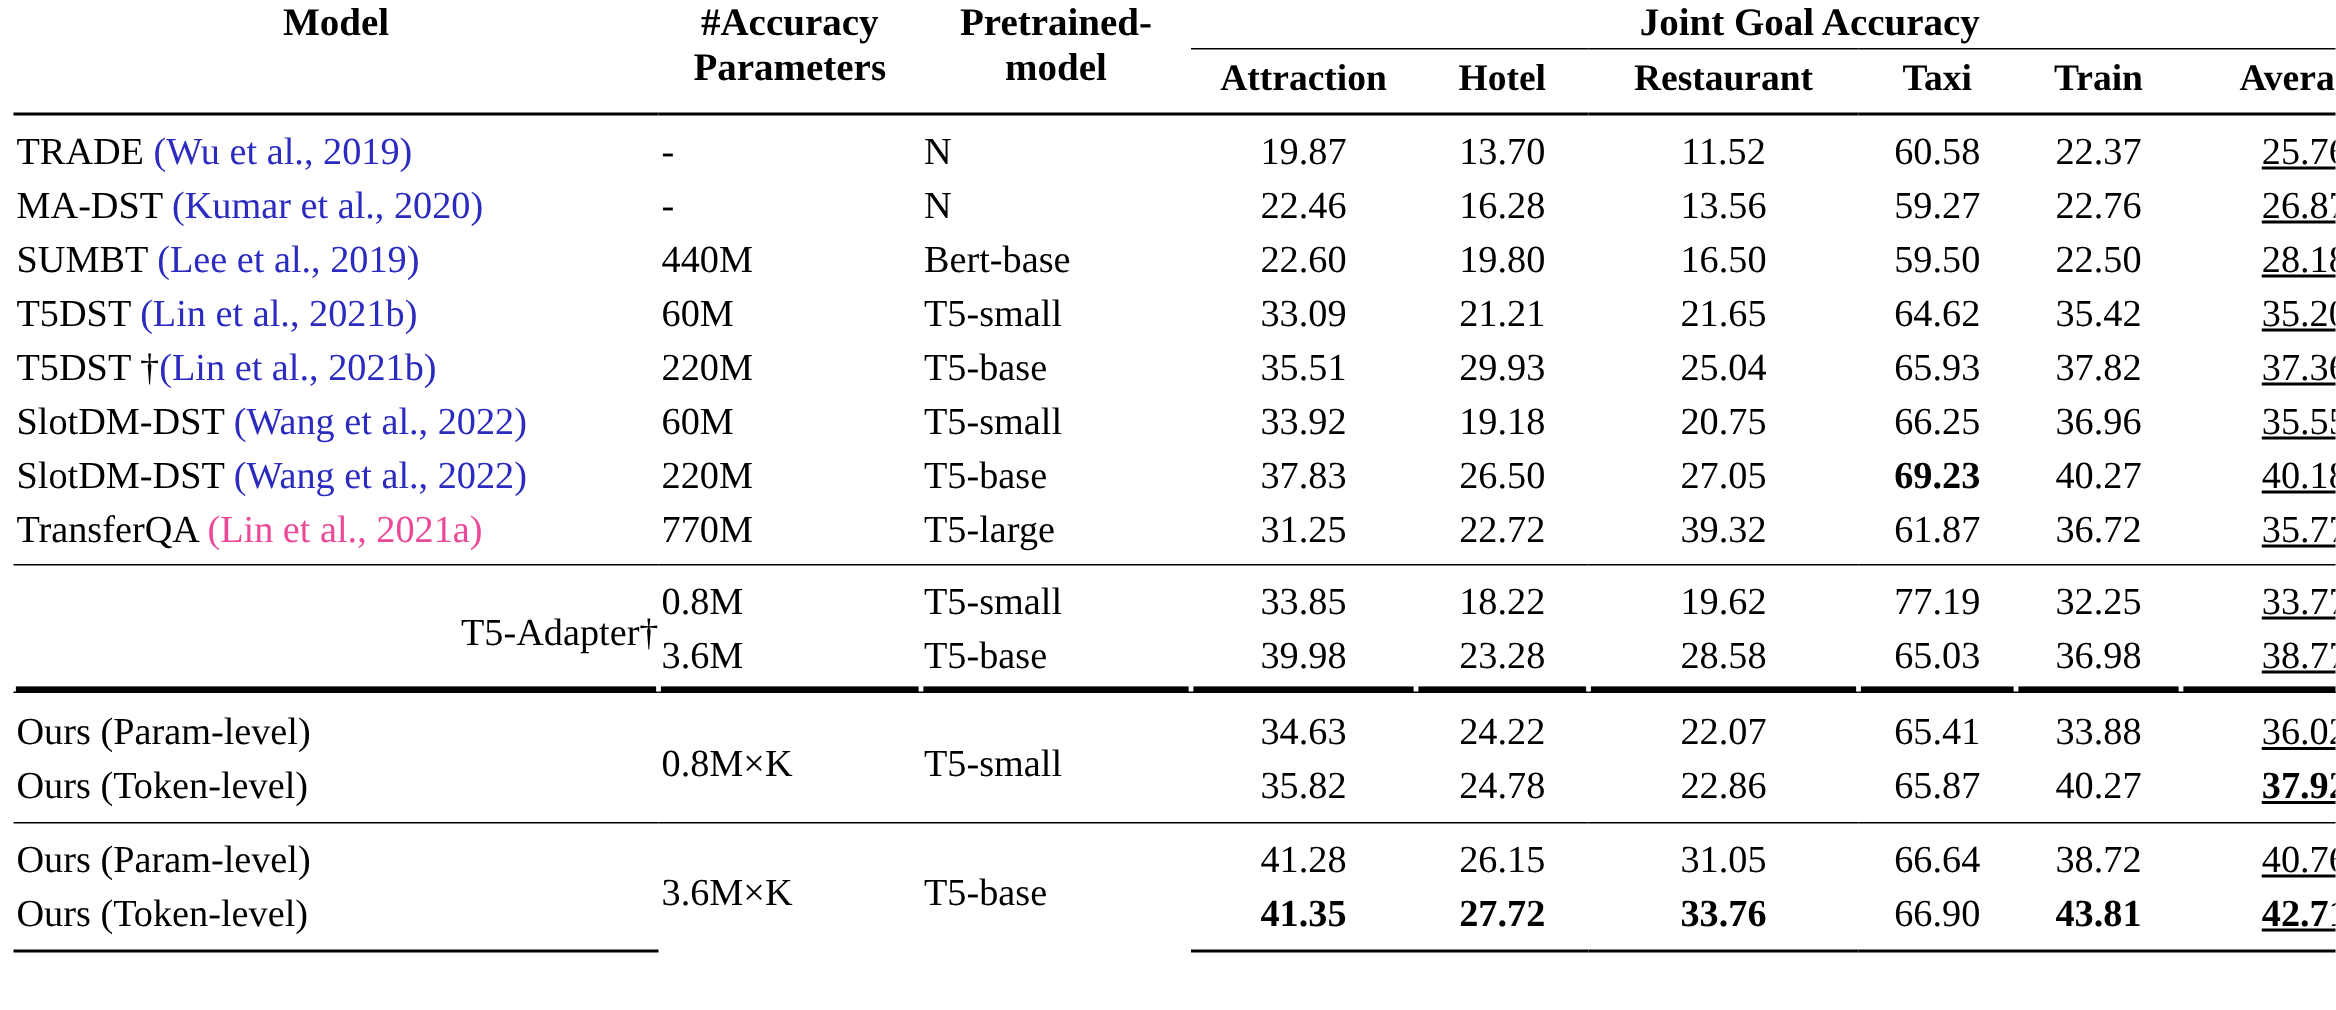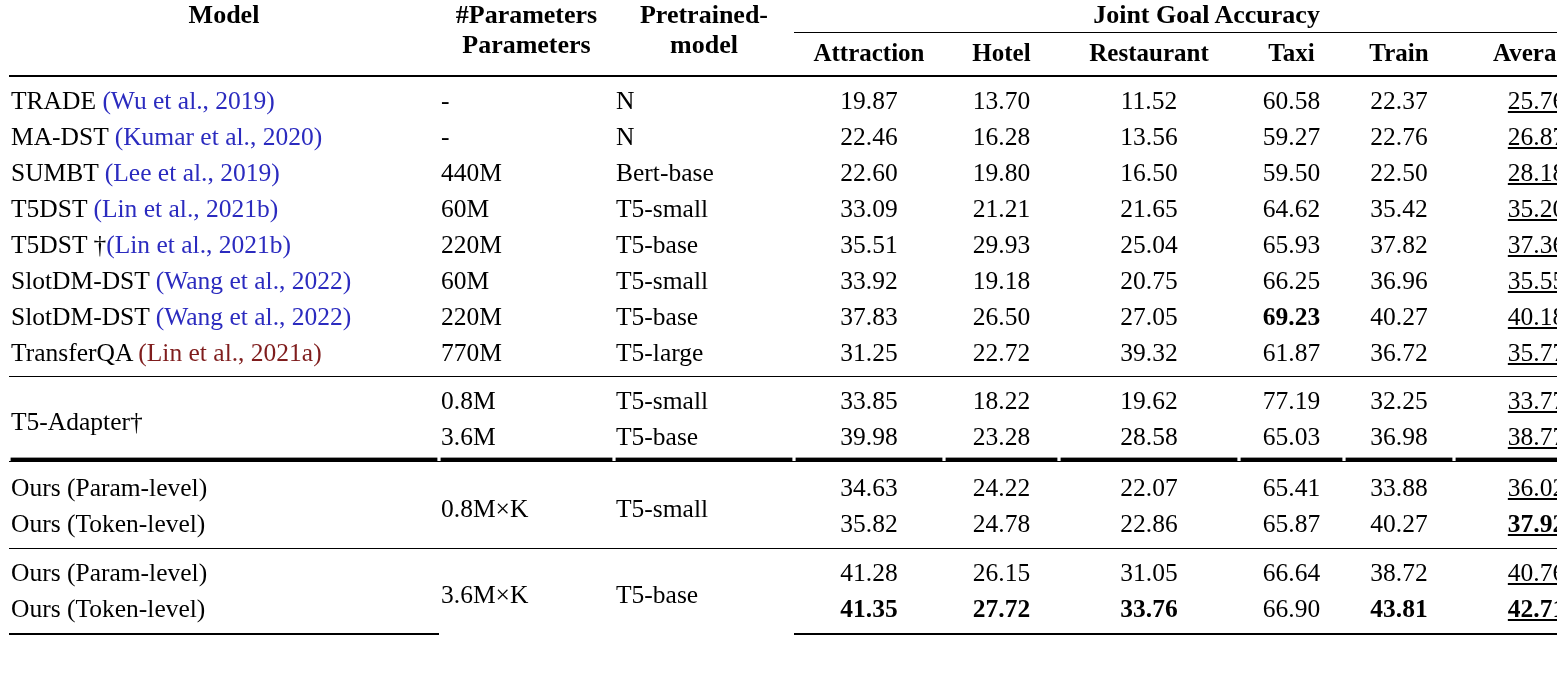--- a/index.html
+++ b/index.html
@@ -69,21 +69,21 @@
     padding-bottom: 3px;
     font-size: 25.5px;
   }
   td.model-cell { text-align: left; padding-left: 2px; }
   td.params-cell { text-align: left; padding-left: 2px; }
   td.pre-cell { text-align: left; padding-left: 2px; }
   td.num { text-align: center; }
   .cite { color: #2b2bbf; }
   .bold { font-weight: bold; }
   .ul { text-decoration: underline; text-underline-offset: 2px; }
-  .mid-label { text-align: left; padding-left: 2px; font-size: 25.5px; }
+  .mid-label { text-align: right; padding-left: 2px; font-size: 25.5px; }
   .vcenter-cell { text-align: left; padding-left: 2px; }
 </style>
 </head>
 <body>
 
 <div class="table-wrap">
   <table class="results">
     <colgroup>
       <col class="c-model">
       <col class="c-params">
@@ -93,21 +93,21 @@
       <col class="c-rest">
       <col class="c-taxi">
       <col class="c-train">
       <col class="c-avg">
     </colgroup>
 
     <thead>
       <tr class="hdr-main">
         <th rowspan="2">Model</th>
         <th rowspan="2">
-          <div>#Parameters</div>
+          <div>#Accuracy</div>
           <div>Parameters</div>
         </th>
         <th rowspan="2">
           <div>Pretrained-</div>
           <div>model</div>
         </th>
         <th class="jga-group" colspan="6">Joint Goal Accuracy</th>
       </tr>
       <tr class="hdr-sub">
         <th>Attraction</th>
@@ -191,21 +191,21 @@
           <td class="params-cell">220M</td>
           <td class="pre-cell">T5-base</td>
           <td class="num"><span>37.83</span></td>
           <td class="num"><span>26.50</span></td>
           <td class="num"><span>27.05</span></td>
           <td class="num"><span class="bold">69.23</span></td>
           <td class="num"><span>40.27</span></td>
           <td class="num"><span class="ul">40.18</span></td>
         </tr>
         <tr>
-          <td class="model-cell" style="padding-bottom: 8px;"><span>TransferQA </span><span class="cite" style="color: #7f1d1d;">(Lin et al., 2021a)</span></td>
+          <td class="model-cell" style="padding-bottom: 8px;"><span>TransferQA </span><span class="cite" style="color: #ec4899;">(Lin et al., 2021a)</span></td>
           <td class="params-cell" style="padding-bottom: 8px;">770M</td>
           <td class="pre-cell" style="padding-bottom: 8px; font-family: Liberation Serif, serif;">T5-large</td>
           <td class="num" style="padding-bottom: 8px;"><span>31.25</span></td>
           <td class="num" style="padding-bottom: 8px;"><span>22.72</span></td>
           <td class="num" style="padding-bottom: 8px;"><span>39.32</span></td>
           <td class="num" style="padding-bottom: 8px;"><span>61.87</span></td>
           <td class="num" style="padding-bottom: 8px;"><span>36.72</span></td>
           <td class="num" style="padding-bottom: 8px;"><span class="ul">35.77</span></td>
         </tr>
       </tbody>

